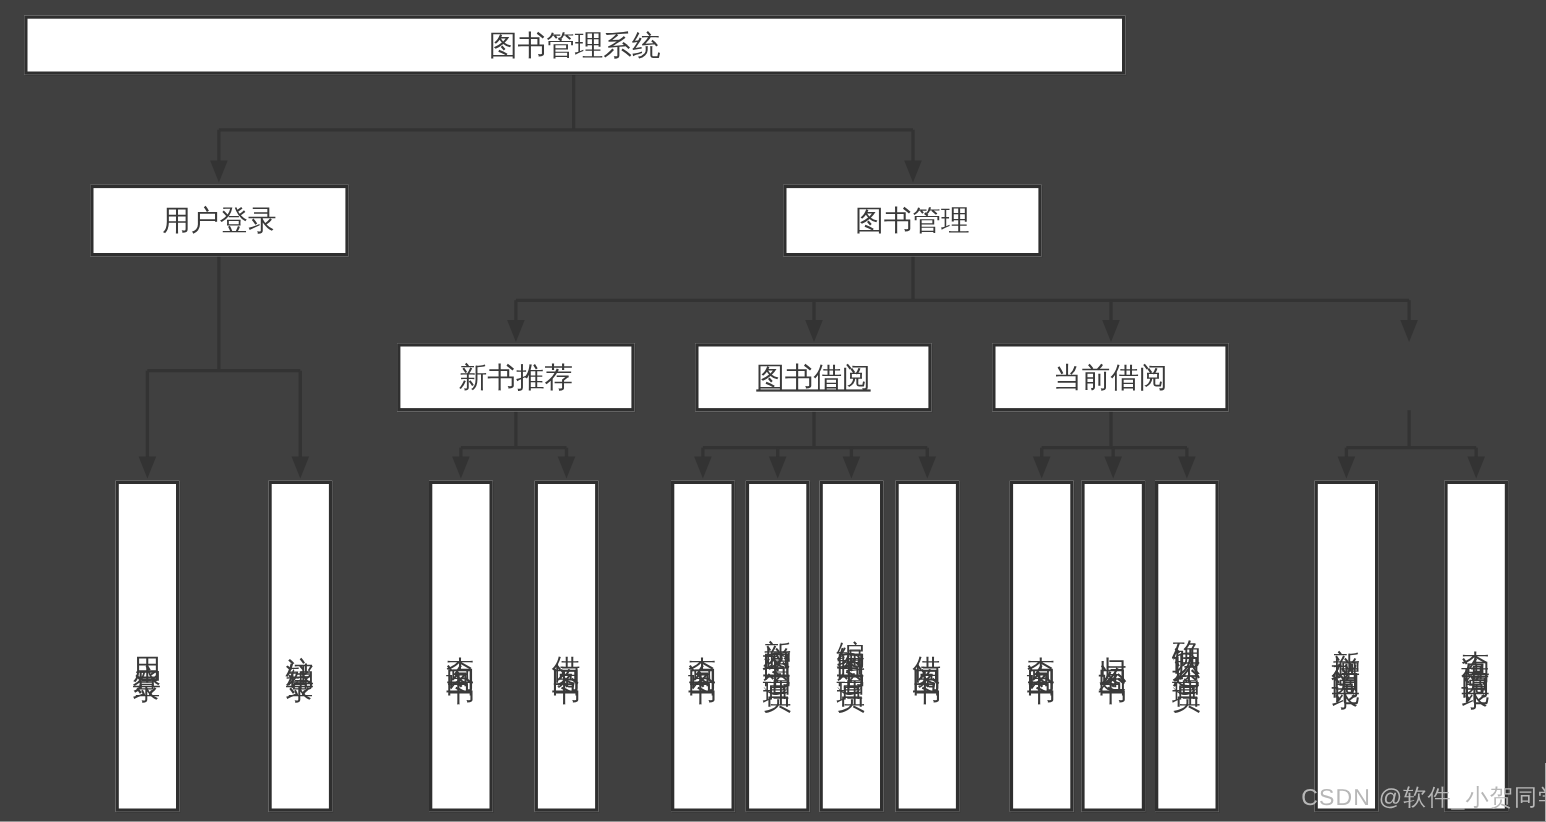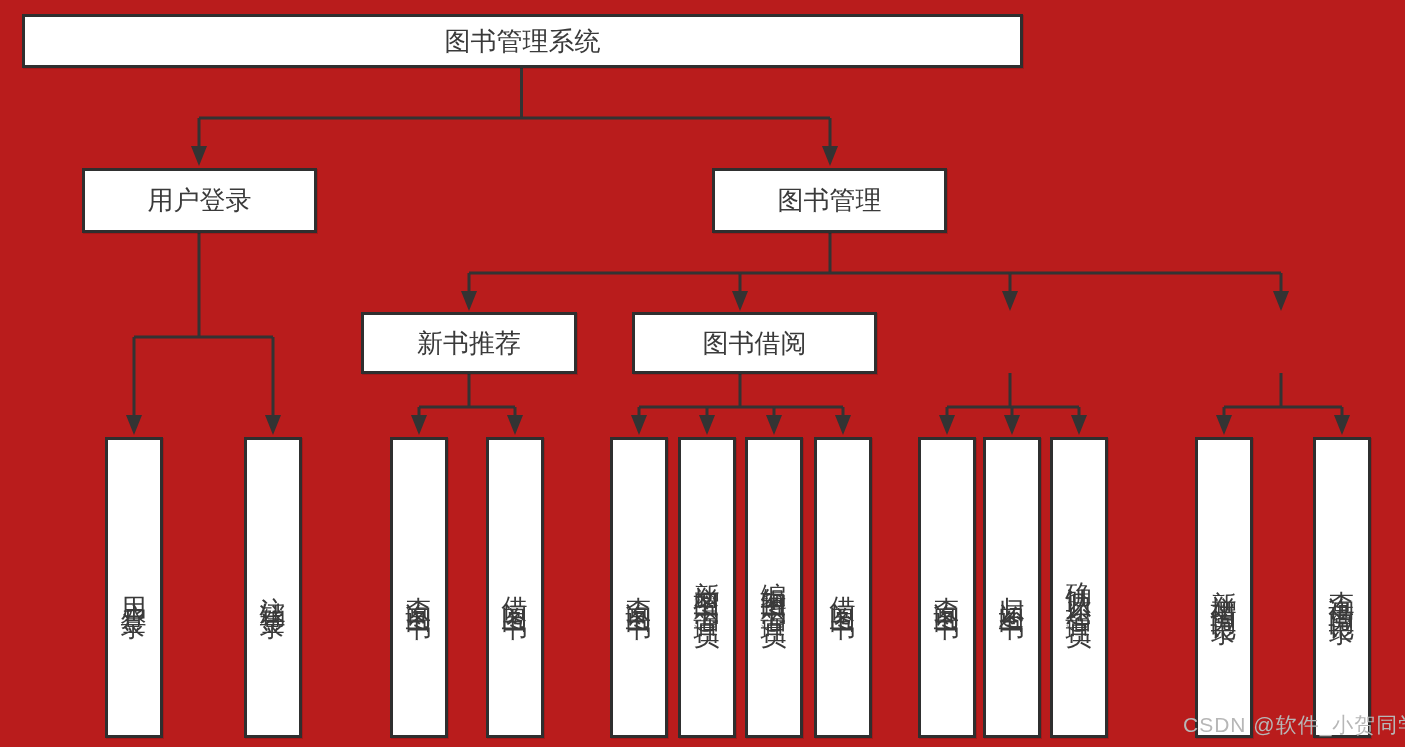--- a/index.html
+++ b/index.html
@@ -1,17 +1,17 @@
 <!DOCTYPE html>
 <html><head>
 <meta charset="utf-8">
 <style>
   html,body{margin:0;padding:0;background:#fff;}
   .stage{
-    position:relative;width:1405px;height:747px;background:#b91c1c;
+    position:relative;width:1405px;height:747px;background:#404040;
     font-family:"Liberation Sans","DejaVu Sans",sans-serif;overflow:hidden;
   }
   .connectors{position:absolute;left:0;top:0;z-index:1;}
   .box{
     position:absolute;box-sizing:border-box;background:#ffffff;
     border:3px solid #2f2f2f;display:flex;align-items:center;justify-content:center;
     font-size:26px;color:#3a3a3a;z-index:2;white-space:nowrap;
     box-shadow:1px 1px 0 rgba(0,0,0,0.12);
   }
   .vbox{
@@ -94,22 +94,25 @@
   <div class="box" style="left:82px;top:168px;width:235px;height:65px;">
     <span>用户登录</span>
   </div>
   <div class="box" style="left:361px;top:312px;width:216px;height:62px;">
     <span>新书推荐</span>
   </div>
 
   <div class="box" style="left:712px;top:168px;width:235px;height:65px;">
     <span>图书管理</span>
   </div>
-  <div class="box" style="left:632px;top:312px;width:245px;height:62px;">
+  <div class="box" style="left:632px;top:312px;width:215px;height:62px;text-decoration:underline;">
     <span>图书借阅</span>
+  </div>
+  <div class="box" style="left:902px;top:312px;width:215px;height:62px;">
+    <span>当前借阅</span>
   </div>
 
   <div class="box vbox" style="left:105px;top:437px;width:58px;height:301px;">
     <span>用户登录</span>
   </div>
   <div class="box vbox" style="left:244px;top:437px;width:58px;height:301px;">
     <span>注销登录</span>
   </div>
 
   <div class="box vbox" style="left:390px;top:437px;width:58px;height:301px;">

